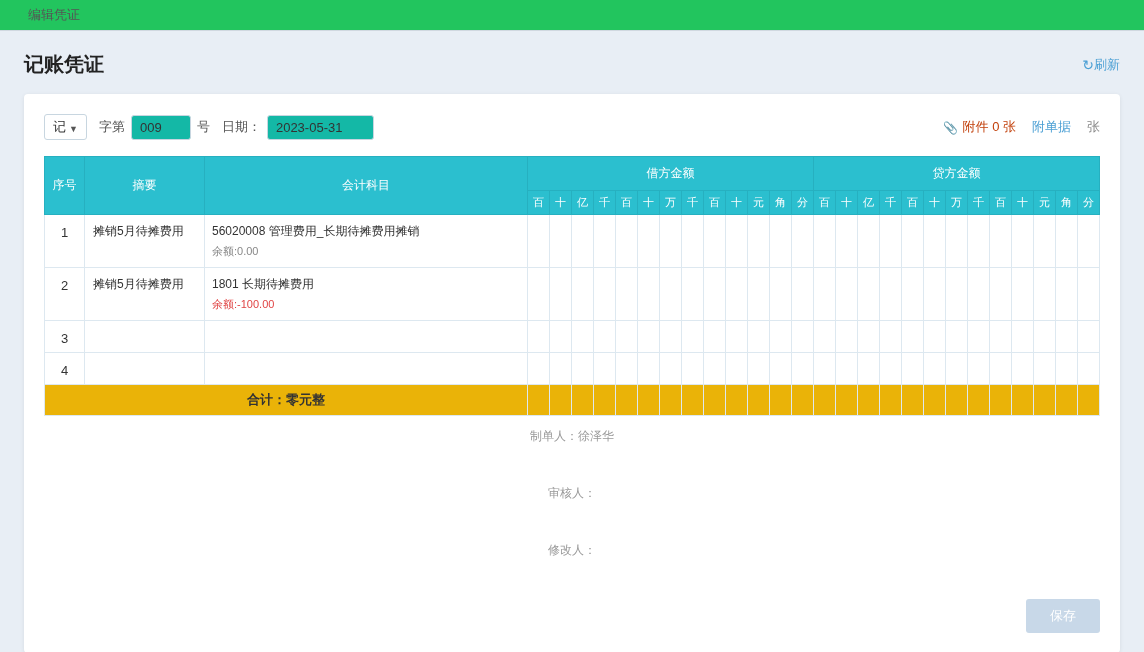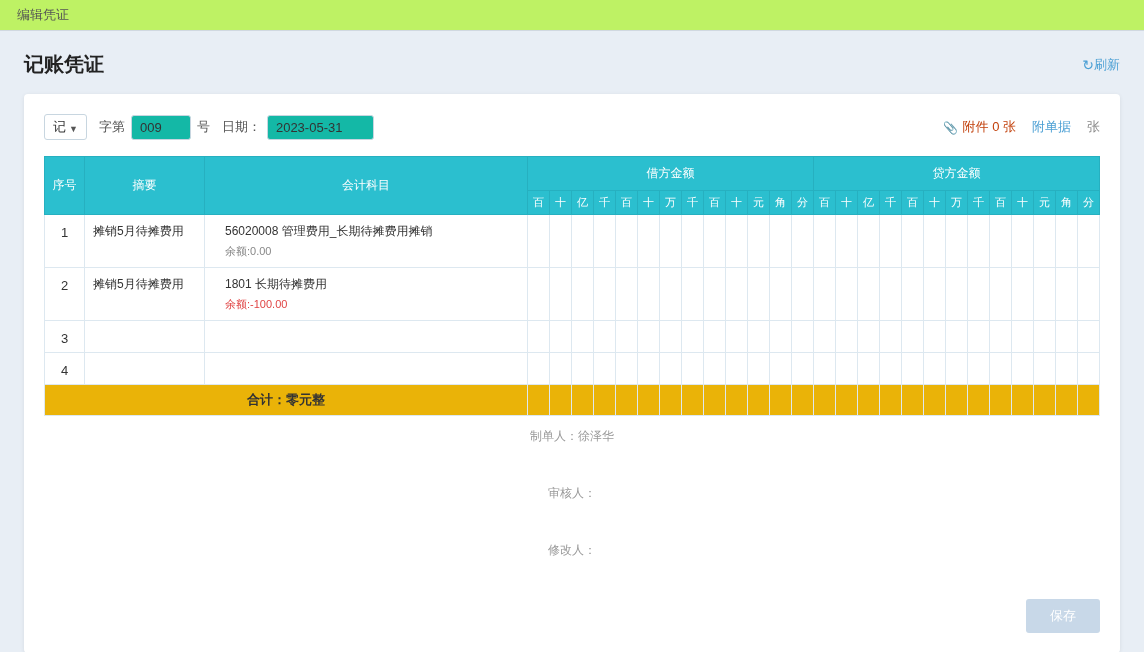--- a/index.html
+++ b/index.html
@@ -3,23 +3,23 @@
   <meta charset="utf-8">
   <style>
     * { box-sizing: border-box; margin: 0; padding: 0; }
     body {
       font-family: "Microsoft YaHei", "SimHei", Arial, sans-serif;
       font-size: 13px;
       background: #e8eef5;
       color: #333;
     }
     .window-title-bar {
-      background: #bef264;
+      background: #22c55e;
       border-bottom: 1px solid #d0d8e0;
-      padding: 6px 17px;
+      padding: 6px 28px;
       font-size: 13px;
       color: #555;
     }
     .page-wrapper {
       padding: 20px 24px;
       min-height: 620px;
     }
     .page-header {
       display: flex;
       justify-content: space-between;
@@ -141,21 +141,21 @@
       padding-top: 10px;
     }
     .voucher-table tbody td.summary-col {
       text-align: left;
       padding: 8px 8px;
       min-width: 80px;
       color: #333;
     }
     .voucher-table tbody td.account-col {
       text-align: left;
-      padding: 8px 20px;
+      padding: 8px 7px;
       min-width: 200px;
     }
     .balance-text {
       font-size: 11px;
       color: #888;
       margin-top: 4px;
     }
     .balance-red {
       font-size: 11px;
       color: #e04444;

